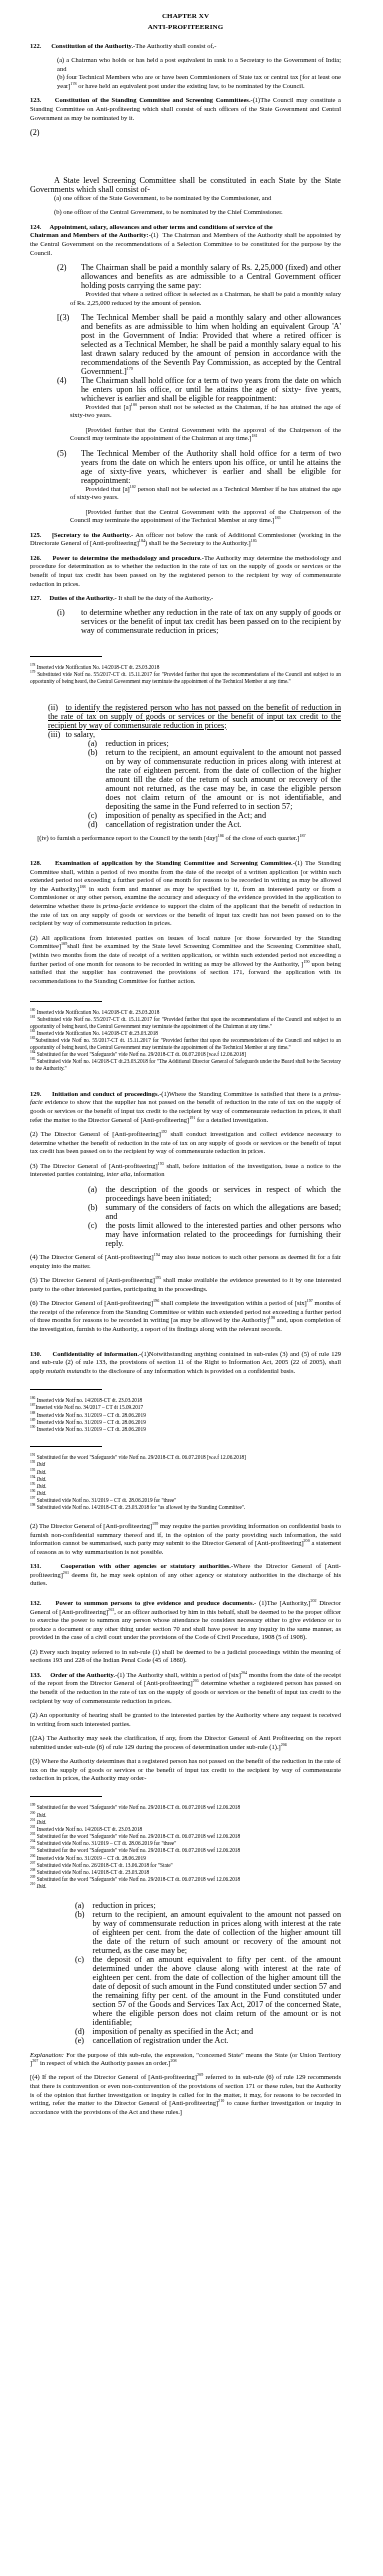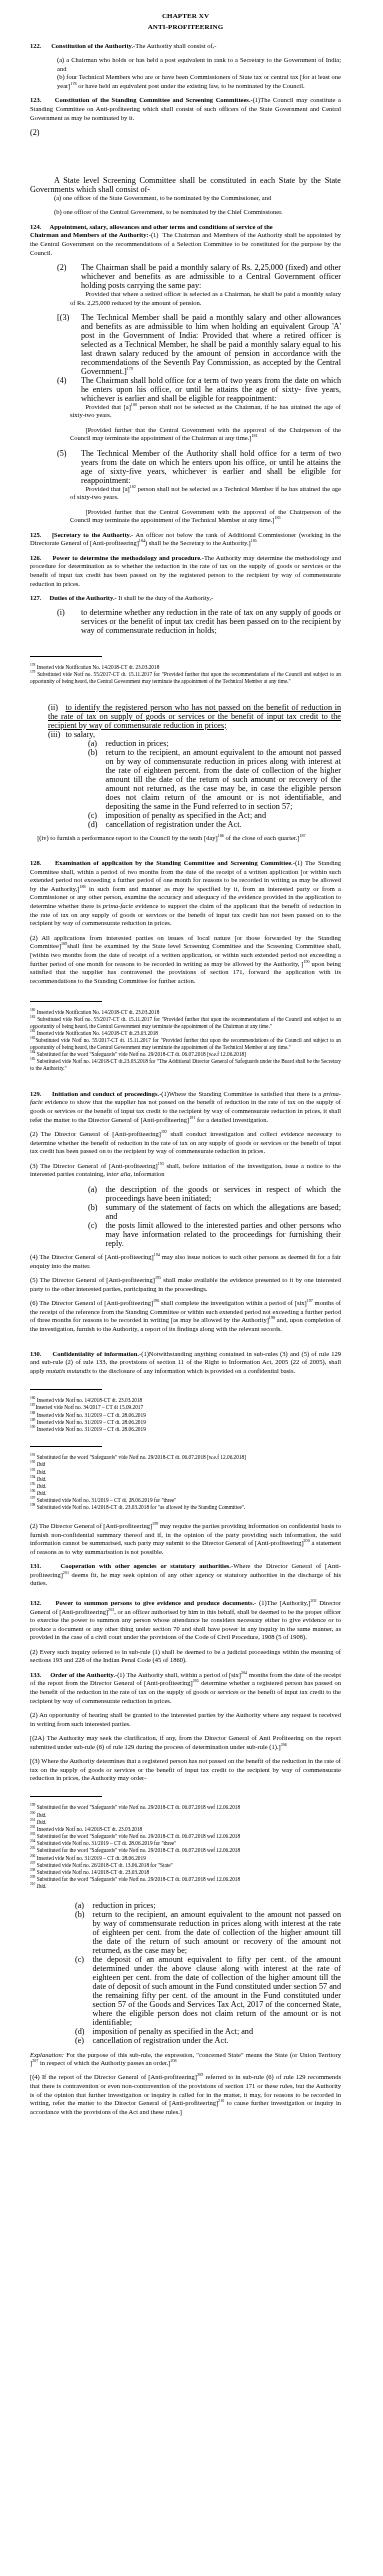--- a/index.html
+++ b/index.html
@@ -78,21 +78,21 @@
   <div class="blk">
     <p class="rule">
       <span class="num">124.</span>&nbsp;&nbsp;&nbsp;&nbsp;
       <b>Appointment, salary, allowances and other terms and conditions of service of the</b><br>
       <b>Chairman and Members of the Authority:-</b><span>(1)</span>&nbsp;&nbsp;<span>The Chairman and Members of the Authority shall be appointed by the Central Government on the recommendations of a Selection Committee to be constituted for the purpose by the Council.</span>
     </p>
   </div>
 
   <div class="blk li" style="margin-left:27px;">
     <span class="mk">(2)</span>
-    <span class="tx">The Chairman shall be paid a monthly salary of Rs. 2,25,000 (fixed) and other whichever and benefits as are admissible to a Central Government officer holding posts carrying the same pay:</span>
+    <span class="tx">The Chairman shall be paid a monthly salary of Rs. 2,25,000 (fixed) and other allowances and benefits as are admissible to a Central Government officer holding posts carrying the same pay:</span>
   </div>
   <div class="blk">
     <p class="prov">Provided that where a retired officer is selected as a Chairman, he shall be paid a monthly salary of Rs. 2,25,000 reduced by the amount of pension.</p>
   </div>
 
   <div class="blk li" style="margin-left:27px;">
     <span class="mk">[(3)</span>
     <span class="tx"><span>The Technical Member shall be paid a monthly salary and other allowances and benefits as are admissible to him when holding an equivalent Group 'A' post in the Government of India: Provided that where a retired officer is selected as a Technical Member, he shall be paid a monthly salary equal to his last drawn salary reduced by the amount of pension in accordance with the recommendations of the Seventh Pay Commission, as accepted by the Central Government.]</span><sup>179</sup></span>
   </div>
 
@@ -133,21 +133,21 @@
   </div>
 
   <div class="blk">
     <p class="rule">
       <span class="num">127.</span>&nbsp;&nbsp;&nbsp;&nbsp;
       <b>Duties of the Authority.-</b><span> It shall be the duty of the Authority,-</span>
     </p>
   </div>
   <div class="blk li" style="margin-left:27px;">
     <span class="mk">(i)</span>
-    <span class="tx">to determine whether any reduction in the rate of tax on any supply of goods or services or the benefit of input tax credit has been passed on to the recipient by way of commensurate reduction in holds;</span>
+    <span class="tx">to determine whether any reduction in the rate of tax on any supply of goods or services or the benefit of input tax credit has been passed on to the recipient by way of commensurate reduction in prices;</span>
   </div>
 
   <div class="fnwrap" style="margin-top:20.6px;">
     <hr class="fnrule">
     <div>
       <p class="fn"><sup>178</sup><span> Inserted vide Notification No. 14/2018-CT dt. 23.03.2018</span></p>
       <p class="fn"><sup>179</sup><span> Substituted vide Notf no. 55/2017-CT dt. 15.11.2017 for "Provided further that upon the recommendations of the Council and subject to an opportunity of being heard, the Central Government may terminate the appointment of the Technical Member at any time."</span></p>
     </div>
   </div>
 
@@ -221,21 +221,21 @@
   <div class="blk">
     <p><span>(3) The Director General of [Anti-profiteering]</span><sup>193</sup><span> shall, before initiation of the investigation, issue a notice to the interested parties containing, </span><span class="it">inter alia,</span><span> information</span></p>
   </div>
   <div class="blk" style="margin-left:40px;">
     <div class="li li-s">
       <span class="mk">(a)</span>
       <span class="tx">the description of the goods or services in respect of which the proceedings have been initiated;</span>
     </div>
     <div class="li li-s">
       <span class="mk">(b)</span>
-      <span class="tx">summary of the statement of facts on which the allegations are based; and</span>
+      <span class="tx">summary of the considers of facts on which the allegations are based; and</span>
     </div>
     <div class="li li-s">
       <span class="mk">(c)</span>
       <span class="tx">the posts limit allowed to the interested parties and other persons who may have information related to the proceedings for furnishing their reply.</span>
     </div>
   </div>
   <div class="blk">
     <p><span>(4) The Director General of [Anti-profiteering]</span><sup>194</sup><span> may also issue notices to such other persons as deemed fit for a fair enquiry into the matter.</span></p>
   </div>
   <div class="blk">

